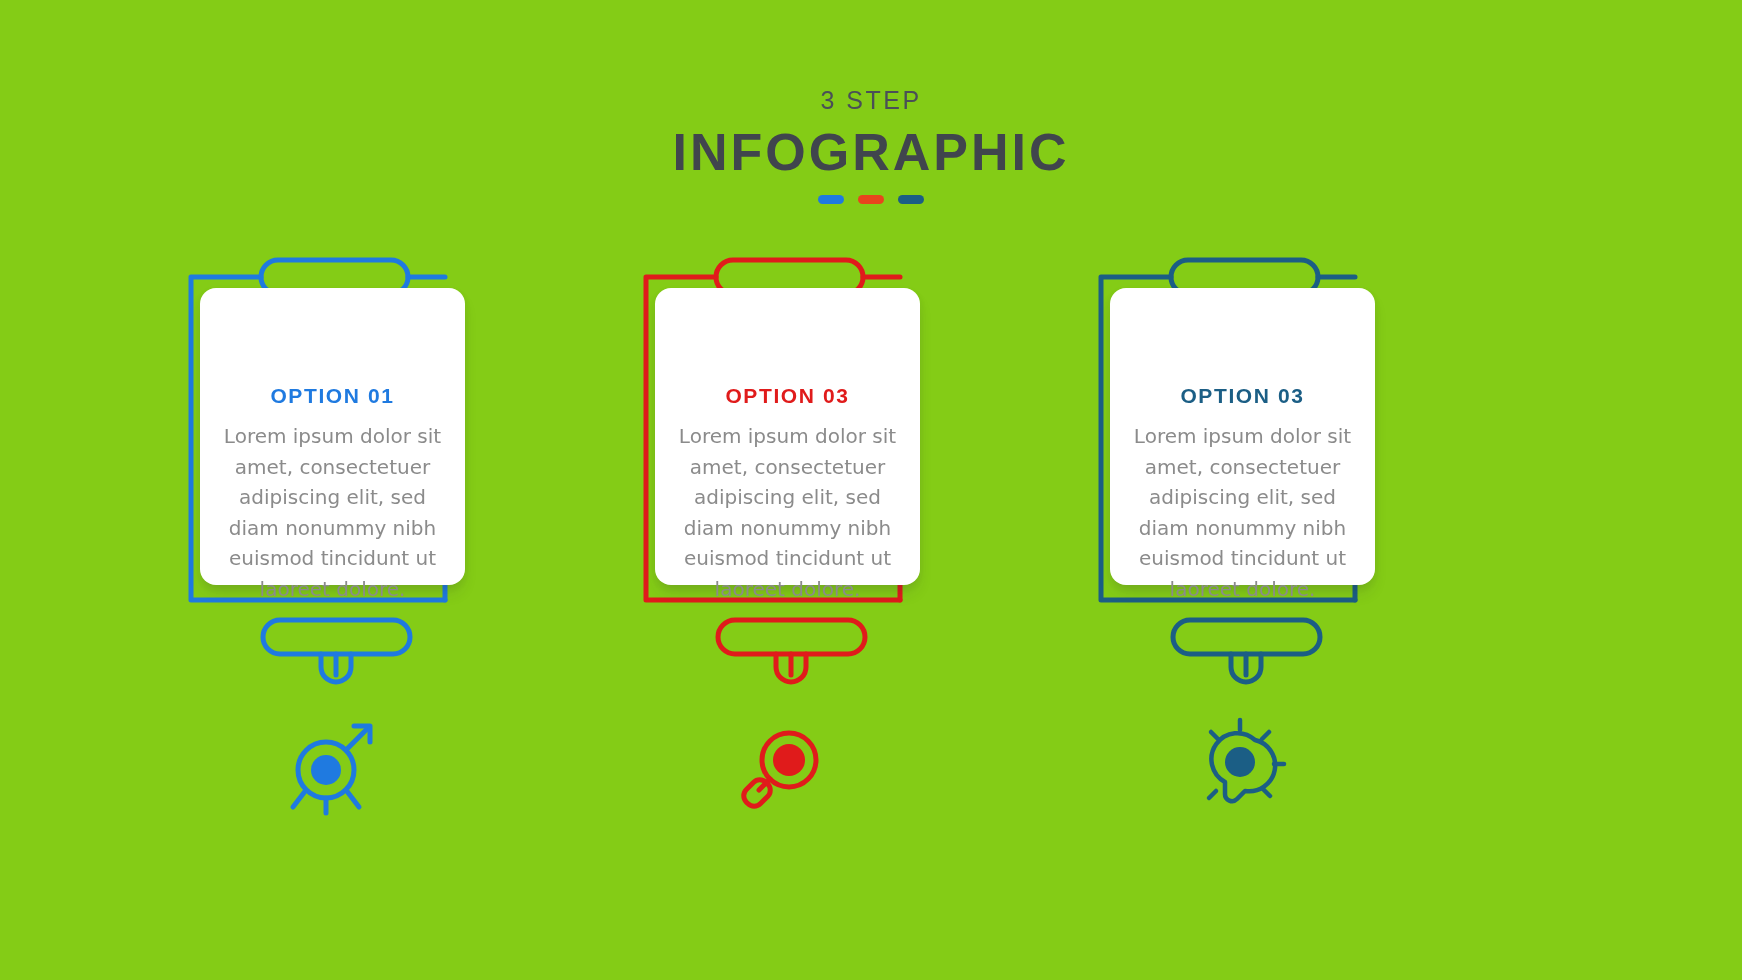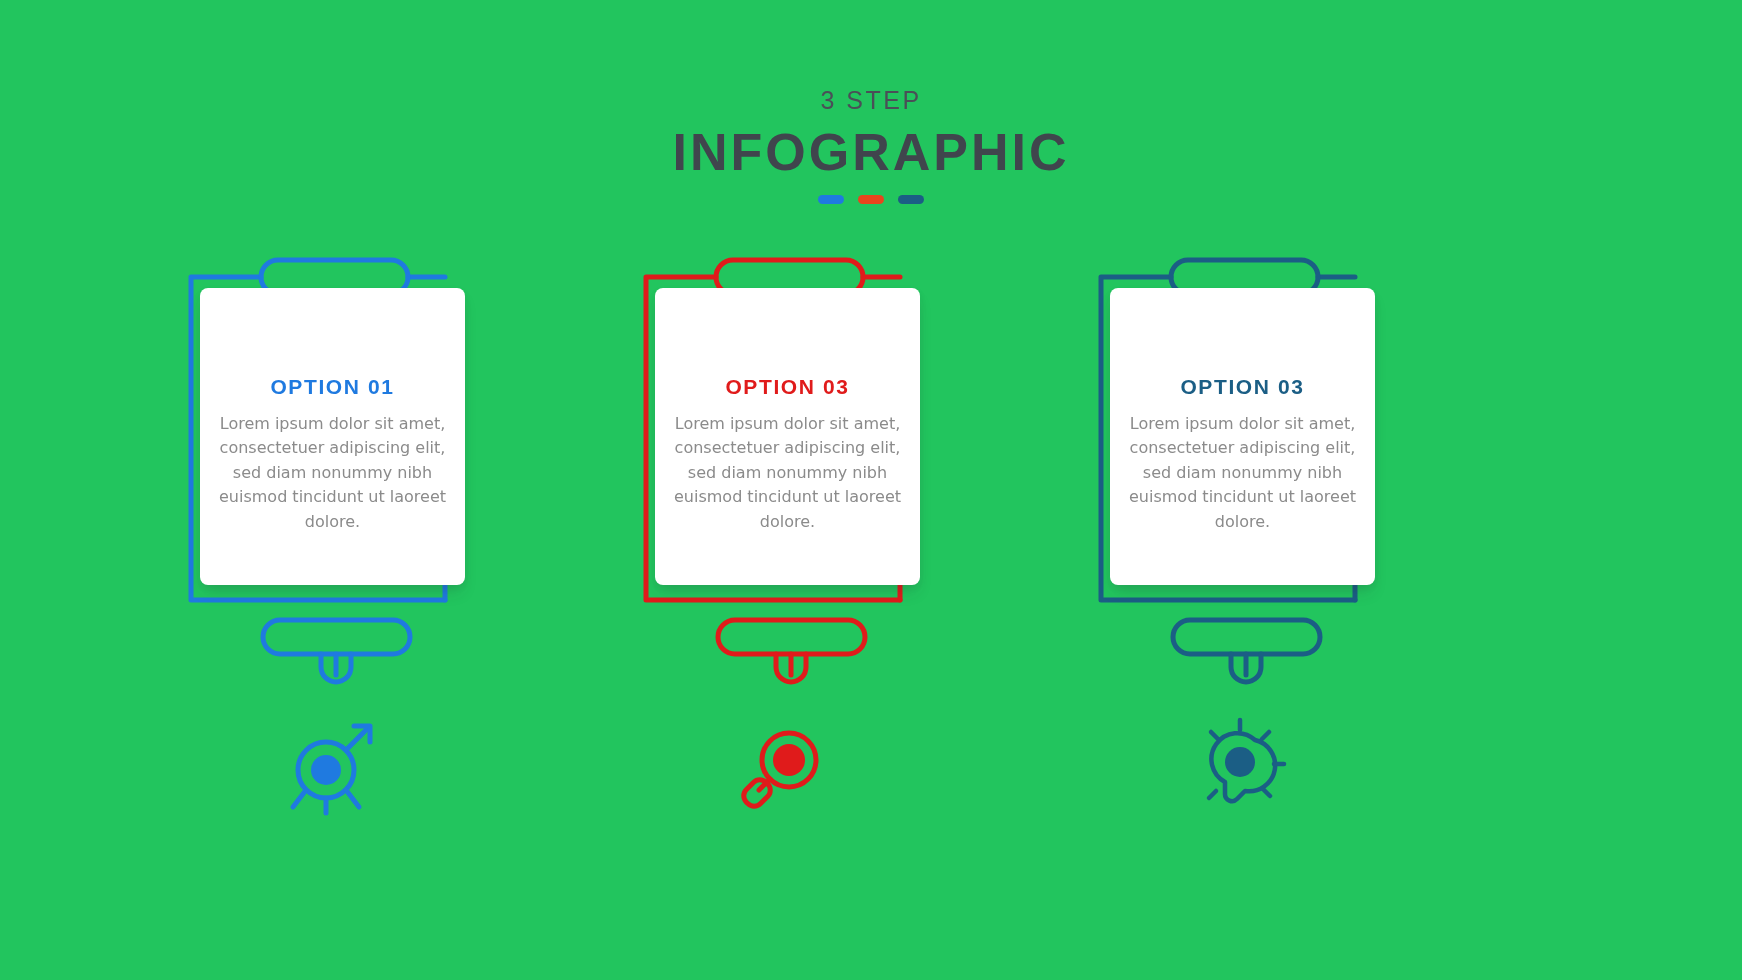--- a/index.html
+++ b/index.html
@@ -78,61 +78,61 @@
   }
 
   
   .card {
     position: absolute;
     left: 55px;
     top: 33px;
     width: 265px;
     height: 297px;
     background: #ffffff;
-    border-radius: 8px;
+    border-radius: 16px;
     box-shadow: 0 10px 16px -4px rgba(40,45,55,0.17),
                 0 3px 7px rgba(40,45,55,0.07);
-    padding: 8px 14px;
+    padding: 17px 14px;
     display: flex;
     flex-direction: column;
     align-items: center;
     justify-content: flex-start;
   }
   .card-title {
     margin-top: 80px;
     font-size: 21px;
     font-weight: bold;
     letter-spacing: 1.6px;
     line-height: 1;
     text-align: center;
   }
   .card-body {
     margin-top: 15px;
-    font-size: 16px;
+    font-size: 20px;
     line-height: 1.53;
     color: #8b8b8b;
     text-align: center;
     font-family: "DejaVu Sans", sans-serif;
     max-width: 235px;
   }
 
   
   .icon-wrap {
     position: absolute;
     left: 126px;
     top: 455px;
     width: 120px;
     height: 110px;
   }
   .icon-wrap svg { display: block; width: 100%; height: 100%; }
 </style>
 </head>
 <body style="background: rgb(242, 242, 242);">
 
-<div id="canvas" style="background: #22c55e;">
+<div id="canvas" style="background: #84cc16;">
 
   <div class="header">
     <div class="header-sub">3 STEP</div>
     <div class="header-title">INFOGRAPHIC</div>
     <div class="dash-row">
       <div class="dash" id="dash0" style="background: rgb(31, 122, 224);"></div>
       <div class="dash" id="dash1" style="background: rgb(232, 69, 29);"></div>
       <div class="dash" id="dash2" style="background: rgb(27, 94, 133);"></div>
     </div>
   </div>

